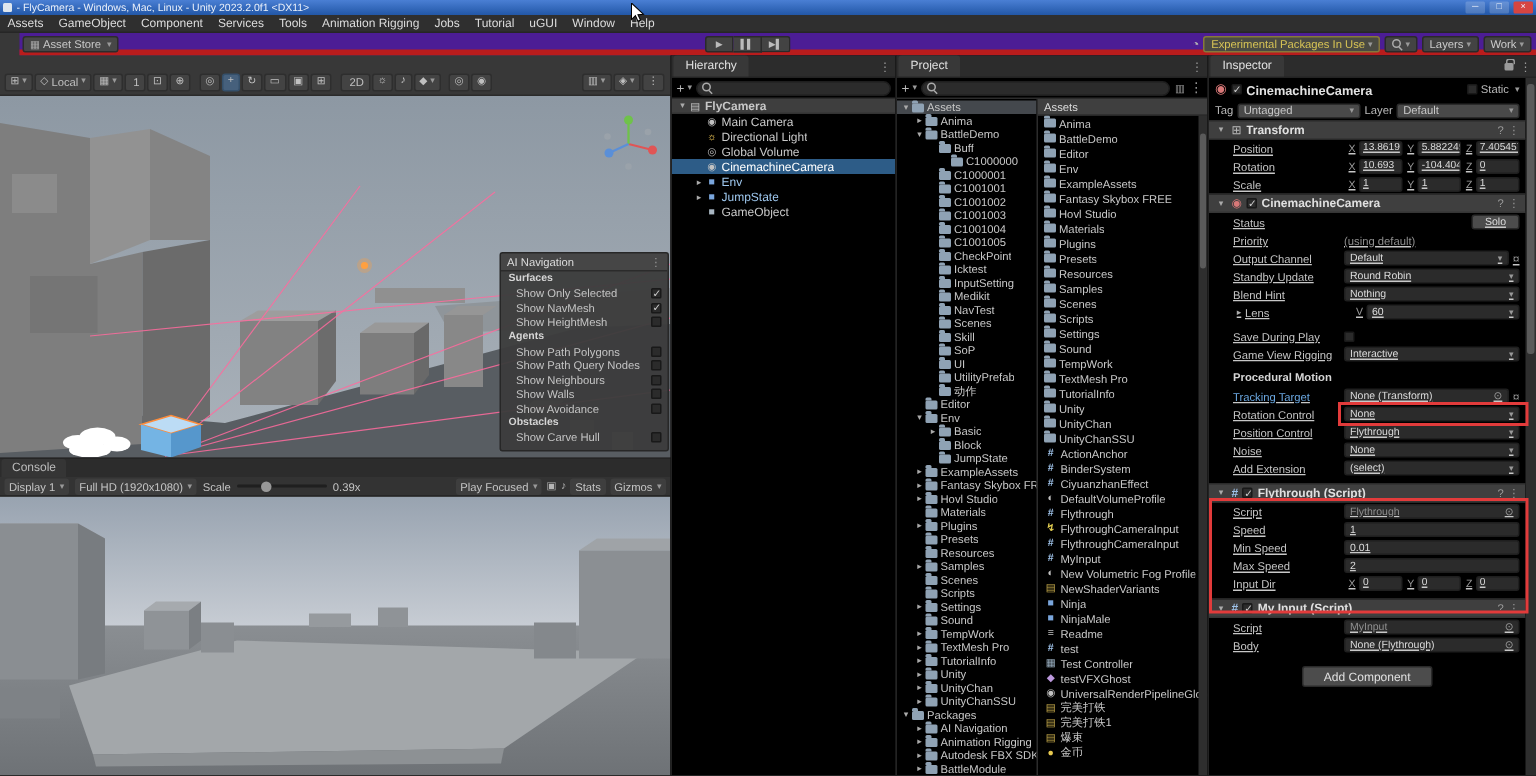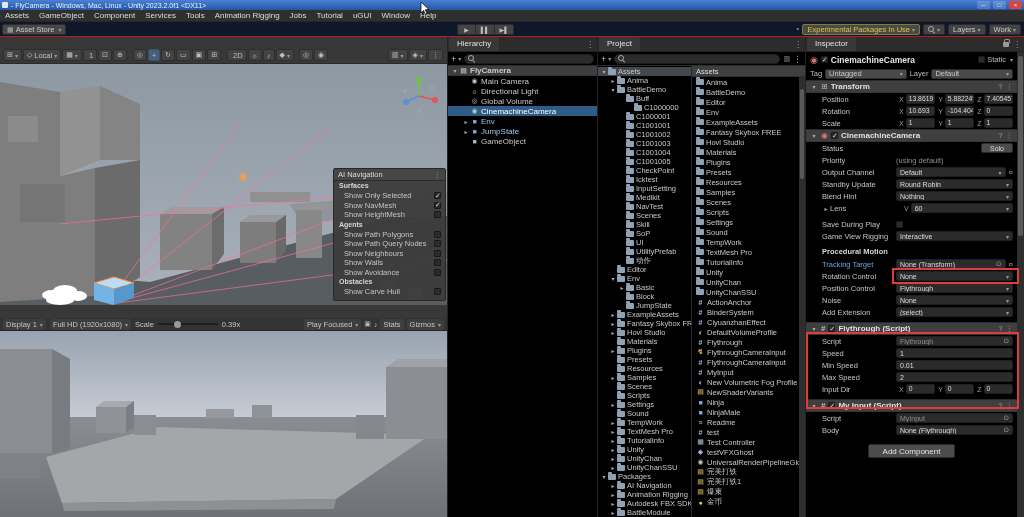--- a/index.html
+++ b/index.html
@@ -11,38 +11,38 @@
 
 .titlebar{position:absolute;top:0;left:0;right:0;height:10px;background:linear-gradient(#4a7fd4,#2257a7);display:flex;align-items:center;gap:3px;padding:0 2px;color:#eaf0fa;font-size:7px;white-space:nowrap;}
 .app-icon{width:6px;height:6px;background:#dfe6ee;border-radius:1px;flex:none;}
 .tb-spacer{flex:1;}
 .win-btn{width:13px;height:8px;line-height:8px;text-align:center;font-size:6px;background:rgba(255,255,255,.18);border-radius:1px;flex:none;}
 .win-btn.close{background:#d64541;}
 
 .menubar{position:absolute;top:10px;left:0;right:0;height:12px;background:#2f2f2f;border-bottom:1px solid #262626;display:flex;align-items:center;font-size:8px;color:#dcdcdc;}
 .menu-item{padding:0 5px;}
 
-.topbar{position:absolute;top:22px;left:0;right:0;height:15px;background:#0f172a;border-bottom:1px solid #b91c1c;}
+.topbar{position:absolute;top:22px;left:13px;right:0;height:15px;background:#4c1d95;border-bottom:4px solid #b91c1c;}
 .asset-store{position:absolute;left:2px;top:2px;display:flex;align-items:center;gap:2px;height:11px;padding:0 4px;background:#474747;border:1px solid #2c2c2c;border-radius:2px;font-size:7.5px;}
 .as-icon{font-size:7px;color:#aaa;}
 .play-group{position:absolute;left:457px;top:2px;display:flex;}
 .play-btn{width:19px;height:11px;line-height:11px;text-align:center;background:#434343;border:1px solid #2a2a2a;border-left:none;font-size:6px;color:#bbb;}
 .play-btn:first-child{border-left:1px solid #2a2a2a;border-radius:2px 0 0 2px;}
 .play-btn:last-child{border-radius:0 2px 2px 0;}
 .top-right{position:absolute;right:3px;top:2px;display:flex;align-items:center;gap:3px;height:11px;}
 .notif{font-size:8px;color:#b5b5b5;}
 .exp-btn{display:flex;align-items:center;height:11px;padding:0 4px;background:#4a4a42;border:1px solid #85793a;border-radius:2px;color:#d8c455;font-size:7.5px;white-space:nowrap;}
 .search-btn{display:flex;align-items:center;height:11px;padding:0 4px;background:#434343;border:1px solid #2a2a2a;border-radius:2px;}
 .dd-btn{display:flex;align-items:center;height:11px;padding:0 4px;background:#434343;border:1px solid #2a2a2a;border-radius:2px;font-size:7.5px;color:#ccc;}
 .mag{position:relative;width:7px;height:7px;flex:none;}
 .mag::before{content:'';position:absolute;left:0;top:0;width:4px;height:4px;border:1px solid #aaa;border-radius:50%;}
 .mag::after{content:'';position:absolute;left:4.5px;top:4.5px;width:3px;height:1px;background:#aaa;transform:rotate(45deg);transform-origin:0 0;}
 
 .scene-toolbar{position:absolute;left:0;top:37px;width:447px;height:27px;background:#383838;border-bottom:1px solid #2a2a2a;display:flex;align-items:flex-end;padding:0 3px 2px 3px;}
-.tb-btn{display:flex;align-items:center;height:12px;padding:0 3px;margin-right:1px;background:#434343;border:1px solid #2e2e2e;border-radius:2px;font-size:7px;color:#c0c0c0;white-space:nowrap;}
+.tb-btn{display:flex;align-items:flex-start;height:12px;padding:0 3px;margin-right:1px;background:#434343;border:1px solid #2e2e2e;border-radius:2px;font-size:7px;color:#c0c0c0;white-space:nowrap;}
 .tb-btn.active{background:#46607c;border-color:#35506b;}
 .tb-btn.right{margin-left:auto;}
 .tb-ic{font-size:7px;}
 .tb-lb{font-size:7.5px;margin-left:2px;}
 .tb-gap{display:inline-block;height:1px;}
 
 .scene-viewport{position:absolute;left:0;top:64px;width:447px;height:241px;overflow:hidden;background:#8d98a3;}
 .axis-gizmo{position:absolute;right:6px;top:10px;}
 .nav-overlay{position:absolute;left:333px;top:104px;width:113px;height:133px;background:rgba(60,60,60,.96);border:1px solid #272727;border-radius:2px;overflow:hidden;font-size:7.5px;}
 .ov-title{height:12px;display:flex;align-items:center;padding:0 4px;background:#464646;border-bottom:1px solid #2b2b2b;color:#ddd;}
@@ -111,21 +111,21 @@
 .tag-row{height:13px;display:flex;align-items:center;gap:3px;padding:0 4px;font-size:7.5px;}
 .tl-label{color:#bbb;flex:none;}
 .mini-dd{flex:1;height:10px;background:#494949;border:1px solid #2b2b2b;border-radius:2px;display:flex;align-items:center;padding:0 3px;font-size:7.5px;overflow:hidden;white-space:nowrap;}
 .mini-dd .caret{margin-left:auto;}
 .comp-header{height:13px;background:#3f3f3f;border-top:1px solid #2a2a2a;border-bottom:1px solid #353535;display:flex;align-items:center;gap:3px;padding:0 4px;}
 .comp-title{font-weight:bold;font-size:8px;color:#e0e0e0;flex:1;overflow:hidden;white-space:nowrap;}
 .comp-icon{font-size:8px;color:#b8b8b8;flex:none;}
 .comp-icon.cm{color:#d87878;}
 .comp-icon.script{color:#9fc3ea;font-weight:bold;}
 .hdr-icons{display:flex;gap:3px;color:#9a9a9a;font-size:7.5px;flex:none;}
-.insp-row{height:12px;display:flex;align-items:center;padding:0 4px 0 16px;font-size:7.5px;}
+.insp-row{height:12px;display:flex;align-items:center;padding:0 4px 0 16px;font-size:7.5px;text-decoration:underline;}
 .insp-label{width:74px;flex:none;color:#c4c4c4;white-space:nowrap;overflow:hidden;}
 .insp-label.blue{color:#6aa7e0;}
 .insp-field{flex:1;height:10px;background:#2b2b2b;border:1px solid #1f1f1f;border-radius:2px;display:flex;align-items:center;padding:0 3px;font-size:7px;color:#dcdcdc;overflow:hidden;white-space:nowrap;min-width:0;}
 .insp-field .caret{margin-left:auto;}
 .insp-field.ghosted{color:#8f8f8f;}
 .fv{overflow:hidden;white-space:nowrap;}
 .flex1{flex:1;}
 .mini-btn{height:10px;padding:0 8px;background:#4c4c4c;border:1px solid #2a2a2a;border-radius:2px;line-height:9px;font-size:7px;color:#ddd;flex:none;}
 .ghost-val{color:#8f8f8f;font-size:7.5px;}
 .mode-lb{color:#9a9a9a;margin-right:2px;font-size:7px;flex:none;}
@@ -383,20 +383,23 @@
           <span class="cb"></span>
         </div>
         <div class="ov-sec">Obstacles</div>
         <div class="ov-row">
           <span class="ov-lb">Show Carve Hull</span>
           <span class="cb"></span>
         </div>
       </div>
   </div>
 
+  <div class="bottom-tabs">
+    <div class="btab">Console</div>
+  </div>
   <div class="game-toolbar">
     <span class="gt-dd">
       <span>Display 1</span>
       <span class="caret">▾</span>
     </span>
     <span class="gt-dd">
       <span>Full HD (1920x1080)</span>
       <span class="caret">▾</span>
     </span>
     <span>Scale</span>

